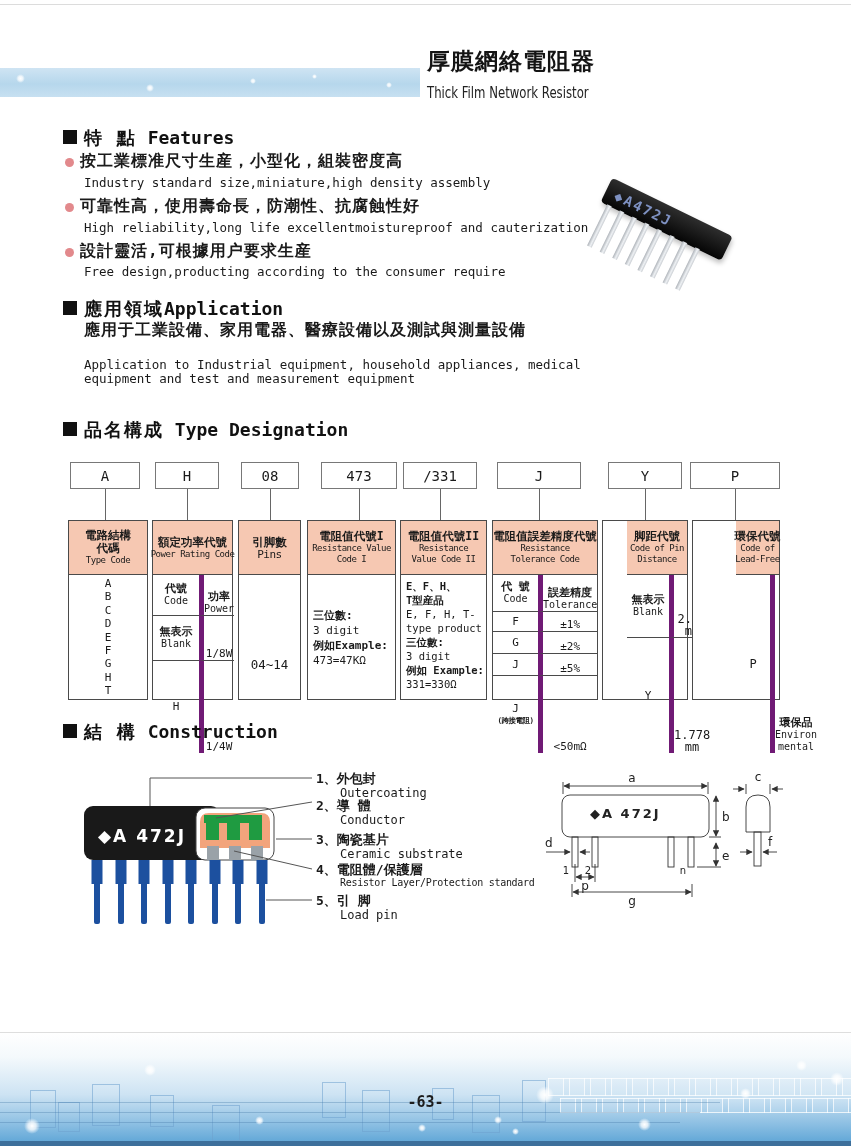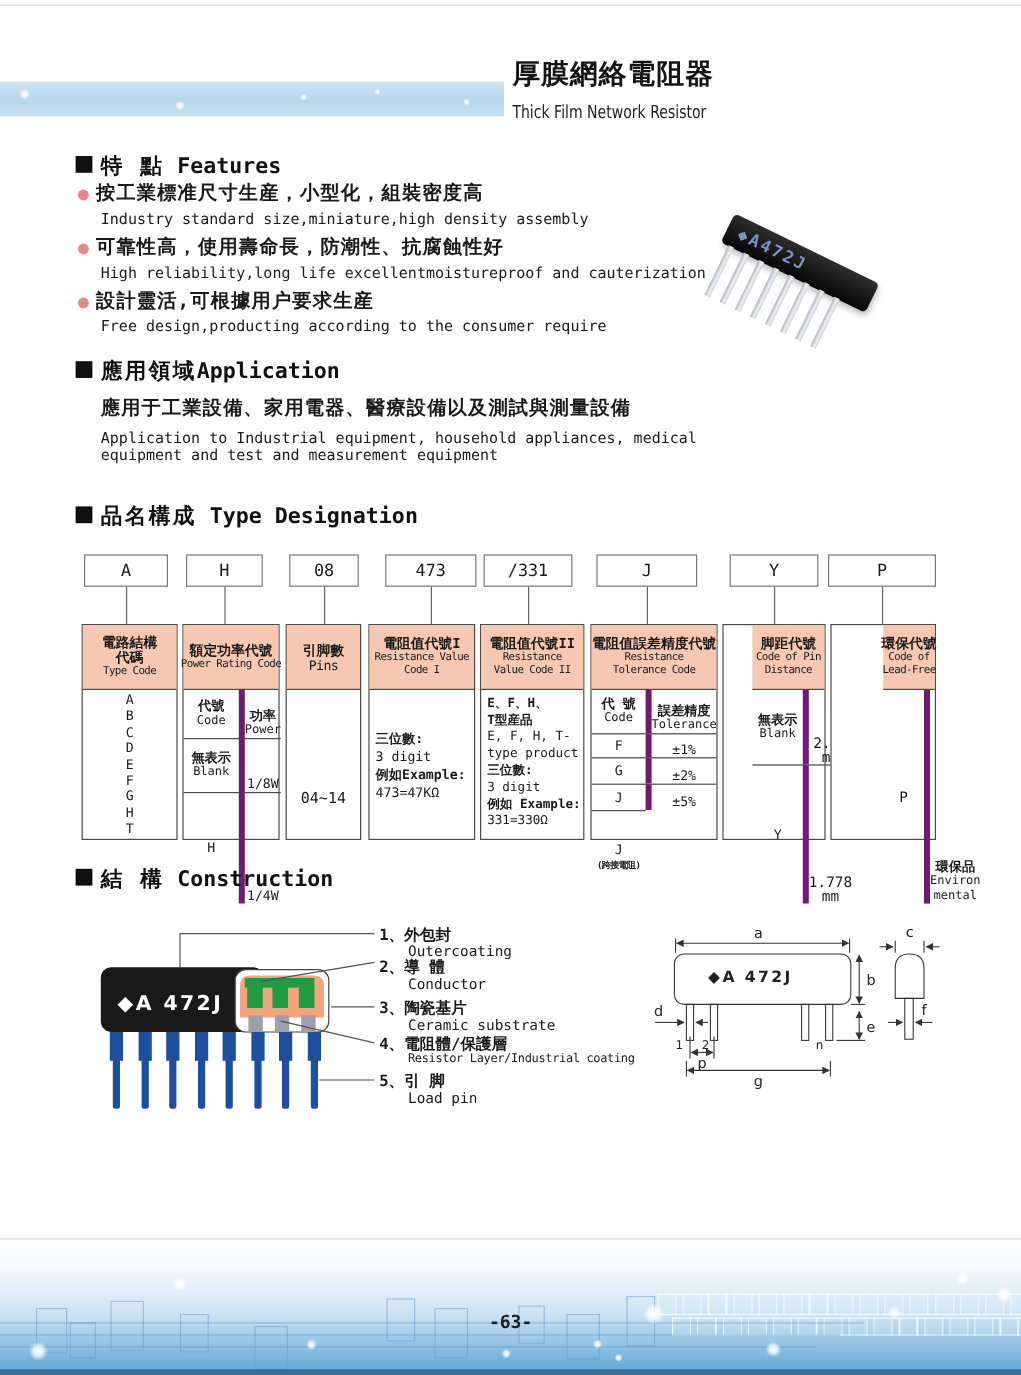--- a/index.html
+++ b/index.html
@@ -112,21 +112,21 @@
         <div class="photo-pin"></div>
         <div class="photo-pin"></div>
         <div class="photo-pin"></div>
         <div class="photo-pin"></div>
         <div class="photo-pin"></div>
       </div>
     </div>
   </div>
 
   <div class="sec-head" style="left:63px;top:297px;"><span class="sq"></span><span class="zh">應用領域</span><span>Application</span></div>
-  <div class="feat-zh" style="left:84px;top:330px;">應用于工業設備、家用電器、醫療設備以及測試與測量設備</div>
+  <div class="feat-zh" style="left:84px;top:320px;">應用于工業設備、家用電器、醫療設備以及測試與測量設備</div>
   <div class="feat-en" style="left:84px;top:371px;">equipment and test and measurement equipment</div>
   <div class="feat-en" style="left:84px;top:357px;">Application to Industrial equipment, household appliances, medical</div>
 
   <div class="sec-head" style="left:63px;top:418px;"><span class="sq"></span><span class="zh">品名構成</span>&nbsp;<span>Type Designation</span></div>
 
   <div class="code-box" style="left:70px;width:70px;">A</div>
   <div class="code-box" style="left:155px;width:64px;">H</div>
   <div class="code-box" style="left:241px;width:58px;">08</div>
   <div class="code-box" style="left:321px;width:76px;">473</div>
   <div class="code-box" style="left:403px;width:74px;">/331</div>
@@ -244,20 +244,21 @@
       <div class="cell bt">F</div>
       <div class="cell bt bl">±1%</div>
       <div class="cell bt">G</div>
       <div class="cell bt bl">±2%</div>
       <div class="cell bt">J</div>
       <div class="cell bt bl">±5%</div>
       <div class="cell bt">
           <span>J</span>
           <span class="tiny zh">(跨接電阻)</span>
         </div>
+      <div class="cell bt bl">&lt;50mΩ</div>
     </div>
   </div>
 
   <div class="col" style="left:602px;width:86px;padding-left:24px;">
     <div class="th">
       <div class="zh">脚距代號</div>
       <div class="en">Code of Pin</div>
       <div class="en">Distance</div>
     </div>
     <div class="tb grid" style="grid-template-columns:42px 1fr;grid-template-rows:62px 1fr;">
@@ -393,21 +394,21 @@
     </g>
   </svg>
 
   <div class="clabel-zh" style="left:316px;top:770px;">1、外包封</div>
   <div class="clabel-en" style="left:340px;top:786px;">Outercoating</div>
   <div class="clabel-zh" style="left:316px;top:797px;">2、導 體</div>
   <div class="clabel-en" style="left:340px;top:813px;">Conductor</div>
   <div class="clabel-zh" style="left:316px;top:831px;">3、陶瓷基片</div>
   <div class="clabel-en" style="left:340px;top:847px;">Ceramic substrate</div>
   <div class="clabel-zh" style="left:316px;top:861px;">4、電阻體/保護層</div>
-  <div class="clabel-en small" style="left:340px;top:877px;">Resistor Layer/Industrial coating</div>
+  <div class="clabel-en small" style="left:340px;top:877px;">Resistor Layer/Protection standard</div>
   <div class="clabel-zh" style="left:316px;top:892px;">5、引 脚</div>
   <div class="clabel-en" style="left:340px;top:908px;">Load pin</div>
 
   <div class="footer">
     <div class="footline"></div>
     <div class="deco-rect" style="left:30px;top:58px;width:24px;height:36px;"></div>
     <div class="deco-rect" style="left:58px;top:70px;width:20px;height:28px;"></div>
     <div class="deco-rect" style="left:92px;top:52px;width:26px;height:40px;"></div>
     <div class="deco-rect" style="left:150px;top:63px;width:22px;height:30px;"></div>
     <div class="deco-rect" style="left:212px;top:73px;width:26px;height:34px;"></div>

